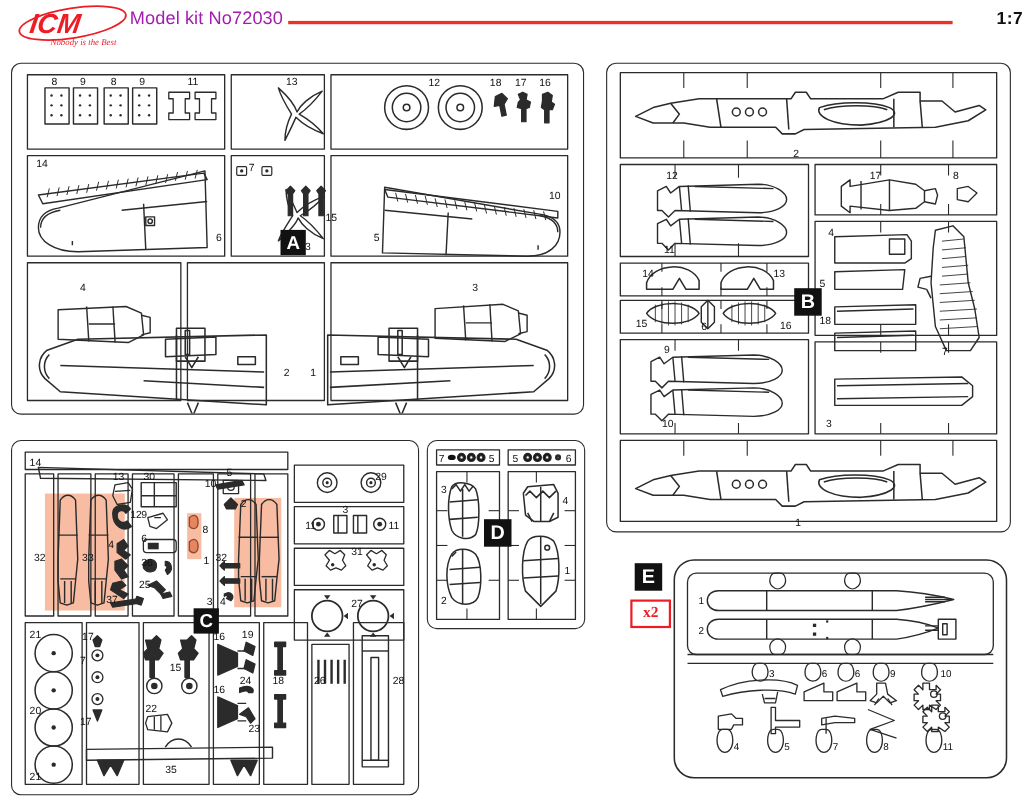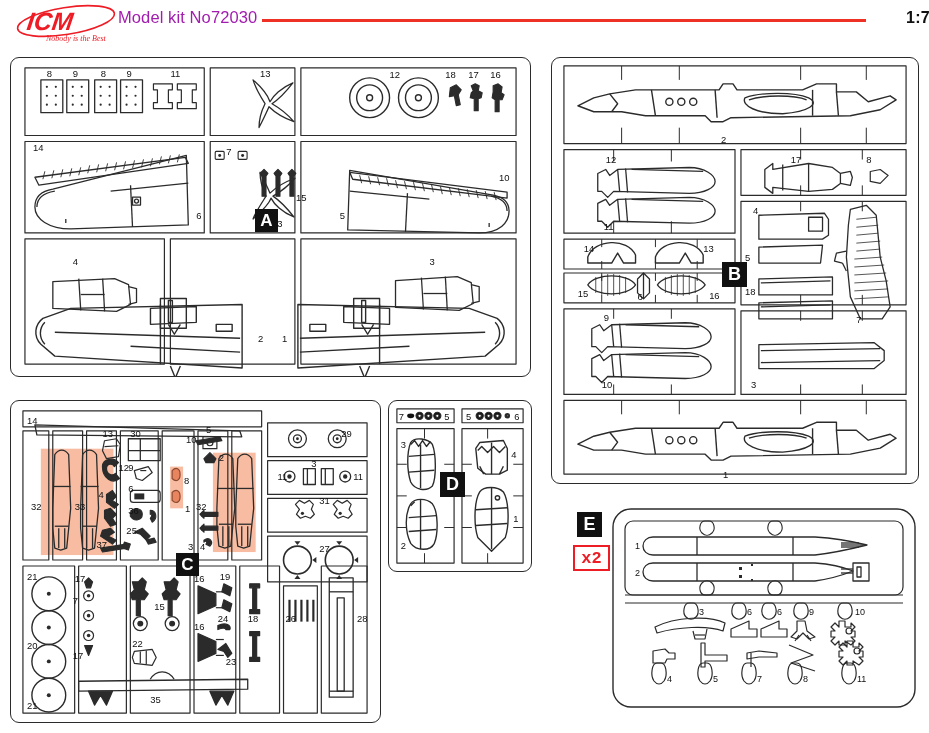--- a/index.html
+++ b/index.html
@@ -27,22 +27,22 @@
 
   
   .letter{position:absolute;background:#111;color:#fff;font-weight:700;font-family:"Liberation Sans",sans-serif;
           display:flex;align-items:center;justify-content:center;z-index:8;}
   #letter-a{left:255px;top:209px;width:23px;height:23px;font-size:17px;}
   #letter-b{left:722px;top:262px;width:25px;height:25px;font-size:18px;}
   #letter-c{left:176px;top:553px;width:23px;height:23px;font-size:17px;}
   #letter-d{left:440px;top:472px;width:25px;height:25px;font-size:18px;}
   #letter-e{left:577px;top:512px;width:25px;height:25px;font-size:18px;}
   #badge-x2{position:absolute;left:573px;top:545px;width:33px;height:22px;border:2px solid #ee1c25;color:#ee1c25;
-            font-weight:700;font-size:17px;display:flex;align-items:center;justify-content:center;
-            font-family:Liberation Mono, monospace;background:#fff;z-index:8;}
+            font-weight:700;font-size:14px;display:flex;align-items:center;justify-content:center;
+            font-family:Liberation Serif, serif;background:#fff;z-index:8;}
 
   
   .hl{fill:#f4a582;opacity:.75;}
 </style>
 </head>
 <body>
 
 <div id="page">
 
   <div id="header">

